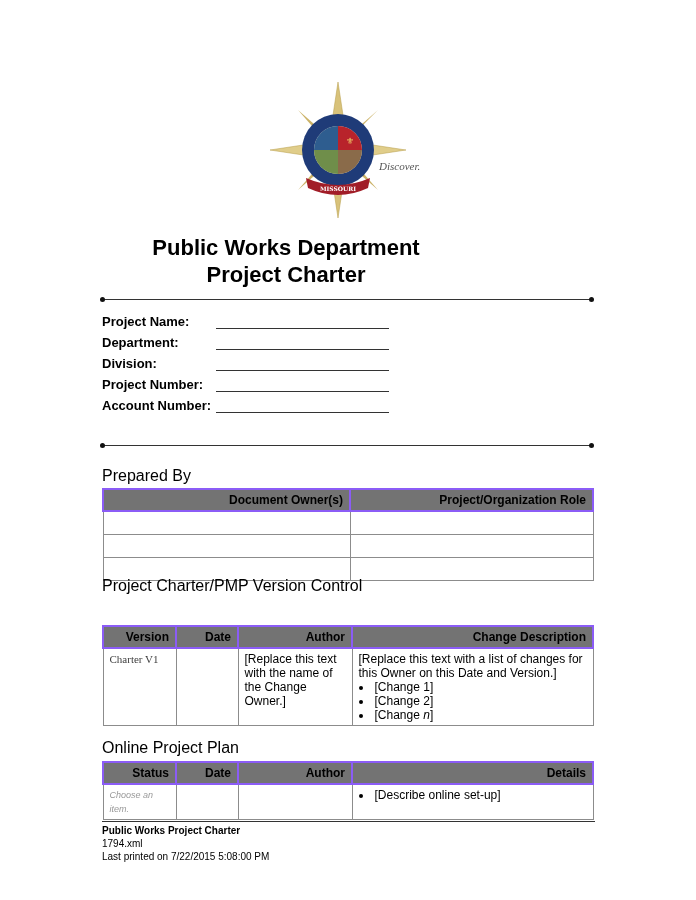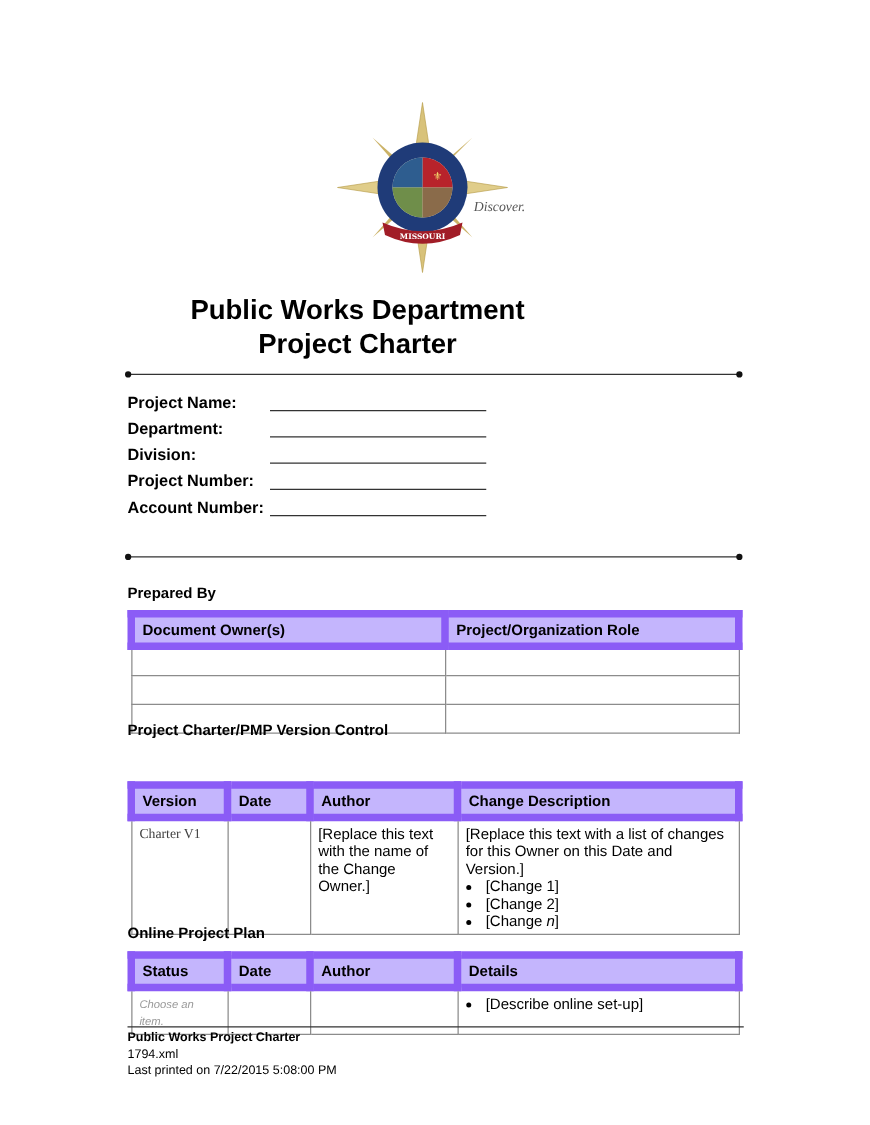--- a/index.html
+++ b/index.html
@@ -17,24 +17,24 @@
     .rule { left: 102px; width: 490px; height: 0; border-top: 1.3px solid #333; }
     .rule::before, .rule::after { content: ""; position: absolute; top: -3px; width: 5px; height: 5px;
                                   border-radius: 50%; background: #111; }
     .rule::before { left: -2px; }
     .rule::after { right: -2px; }
 
     .field-row { left: 102px; height: 21px; display: flex; align-items: flex-start; font-size: 13px; font-weight: bold; }
     .field-label { width: 114px; }
     .field-line { width: 173px; border-bottom: 1px solid #333; height: 14px; }
 
-    .section-h { left: 102px; font-size: 12px; font-weight: bold; }
+    .section-h { left: 102px; font-size: 16px; font-weight: normal; }
 
     table.doc { position: absolute; left: 102px; width: 492px; border-collapse: collapse; font-size: 12px; }
-    table.doc th { background: #c4b5fd; text-align: left; font-weight: bold; padding: 2px 6px; border: 6px solid #8b5cf6; height: 16px; }
+    table.doc th { background: #737373; text-align: right; font-weight: bold; padding: 2px 6px; border: 2px solid #8b5cf6; height: 16px; }
     table.doc td { border: 1px solid #8c8c8c; padding: 3px 6px; vertical-align: top; line-height: 14px; }
     .blue { color: #404040; font-family: "Liberation Serif", serif; font-size: 11px; }
     .placeholder { color: #999; font-size: 9px; line-height: 12px; font-style: italic; }
     ul.bul { margin: 0; padding-left: 14px; }
     ul.bul li { margin: 0; padding-left: 2px; }
 
     .footer-rule { left: 102px; width: 493px; border-top: 1.3px solid #333; top: 821px; }
     .footer { left: 102px; top: 824px; font-size: 10px; line-height: 13px; }
     .footer .ft-title { font-weight: bold; }
   </style>

